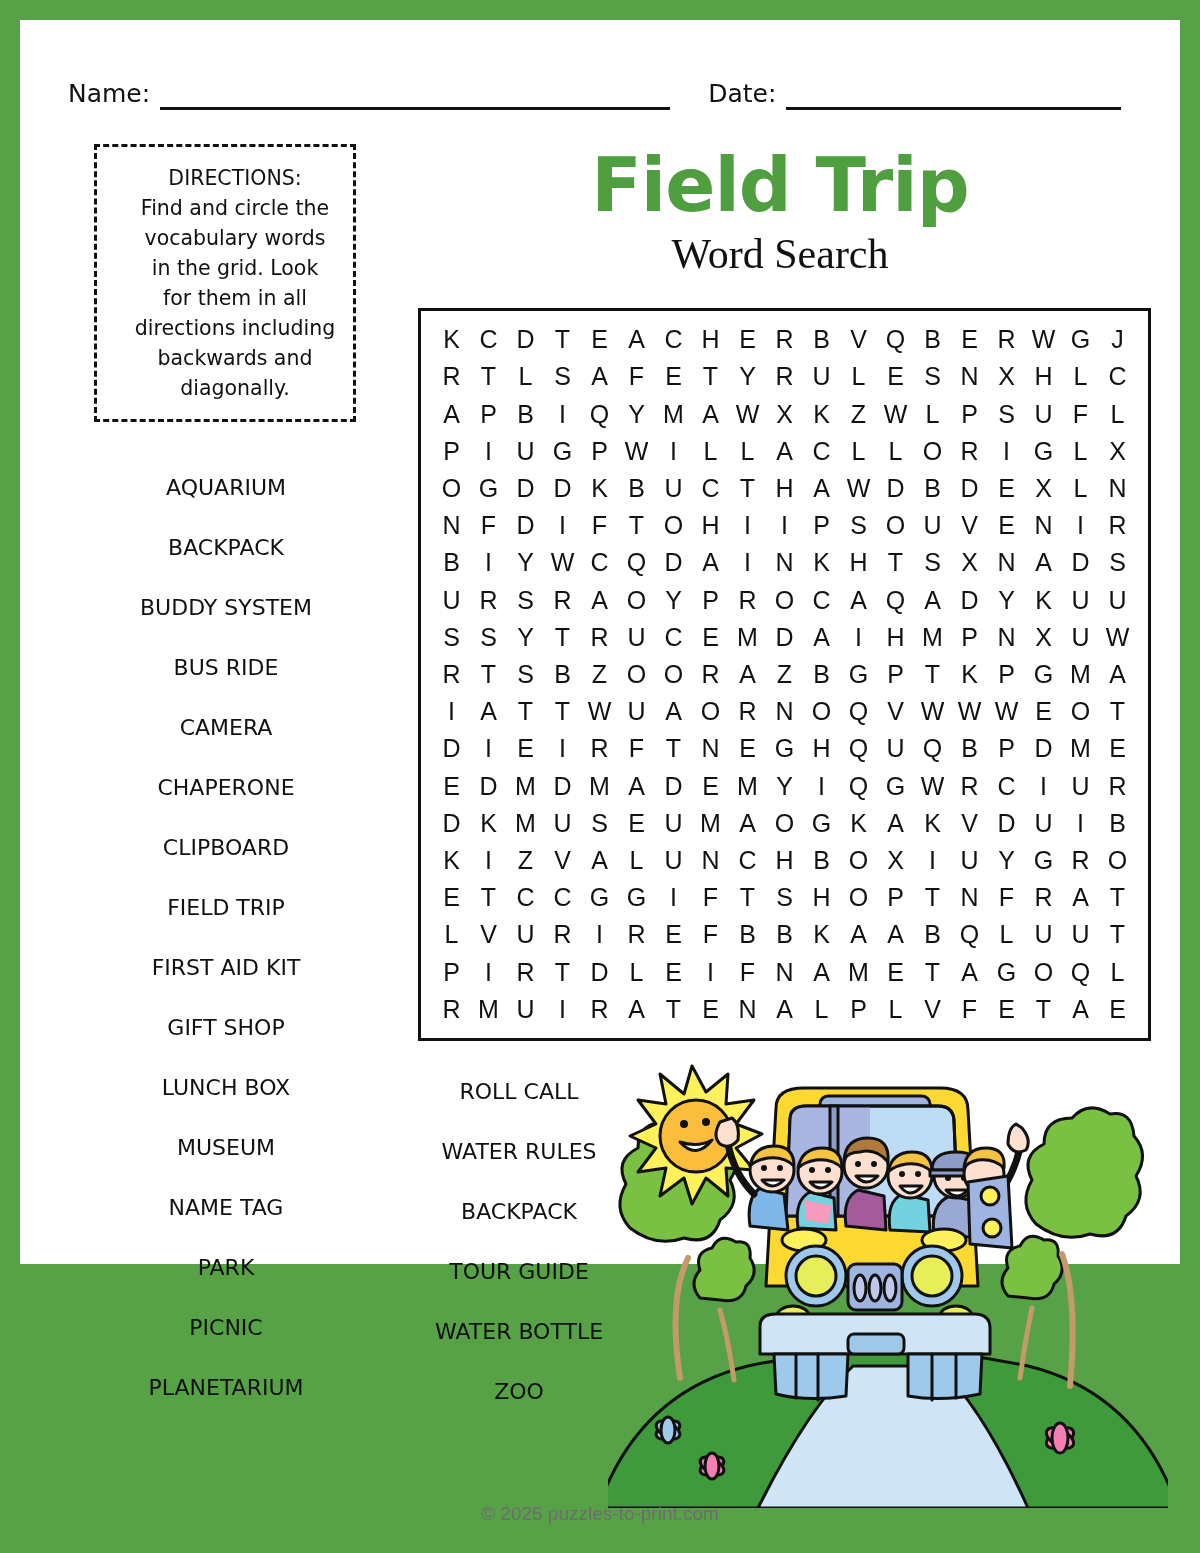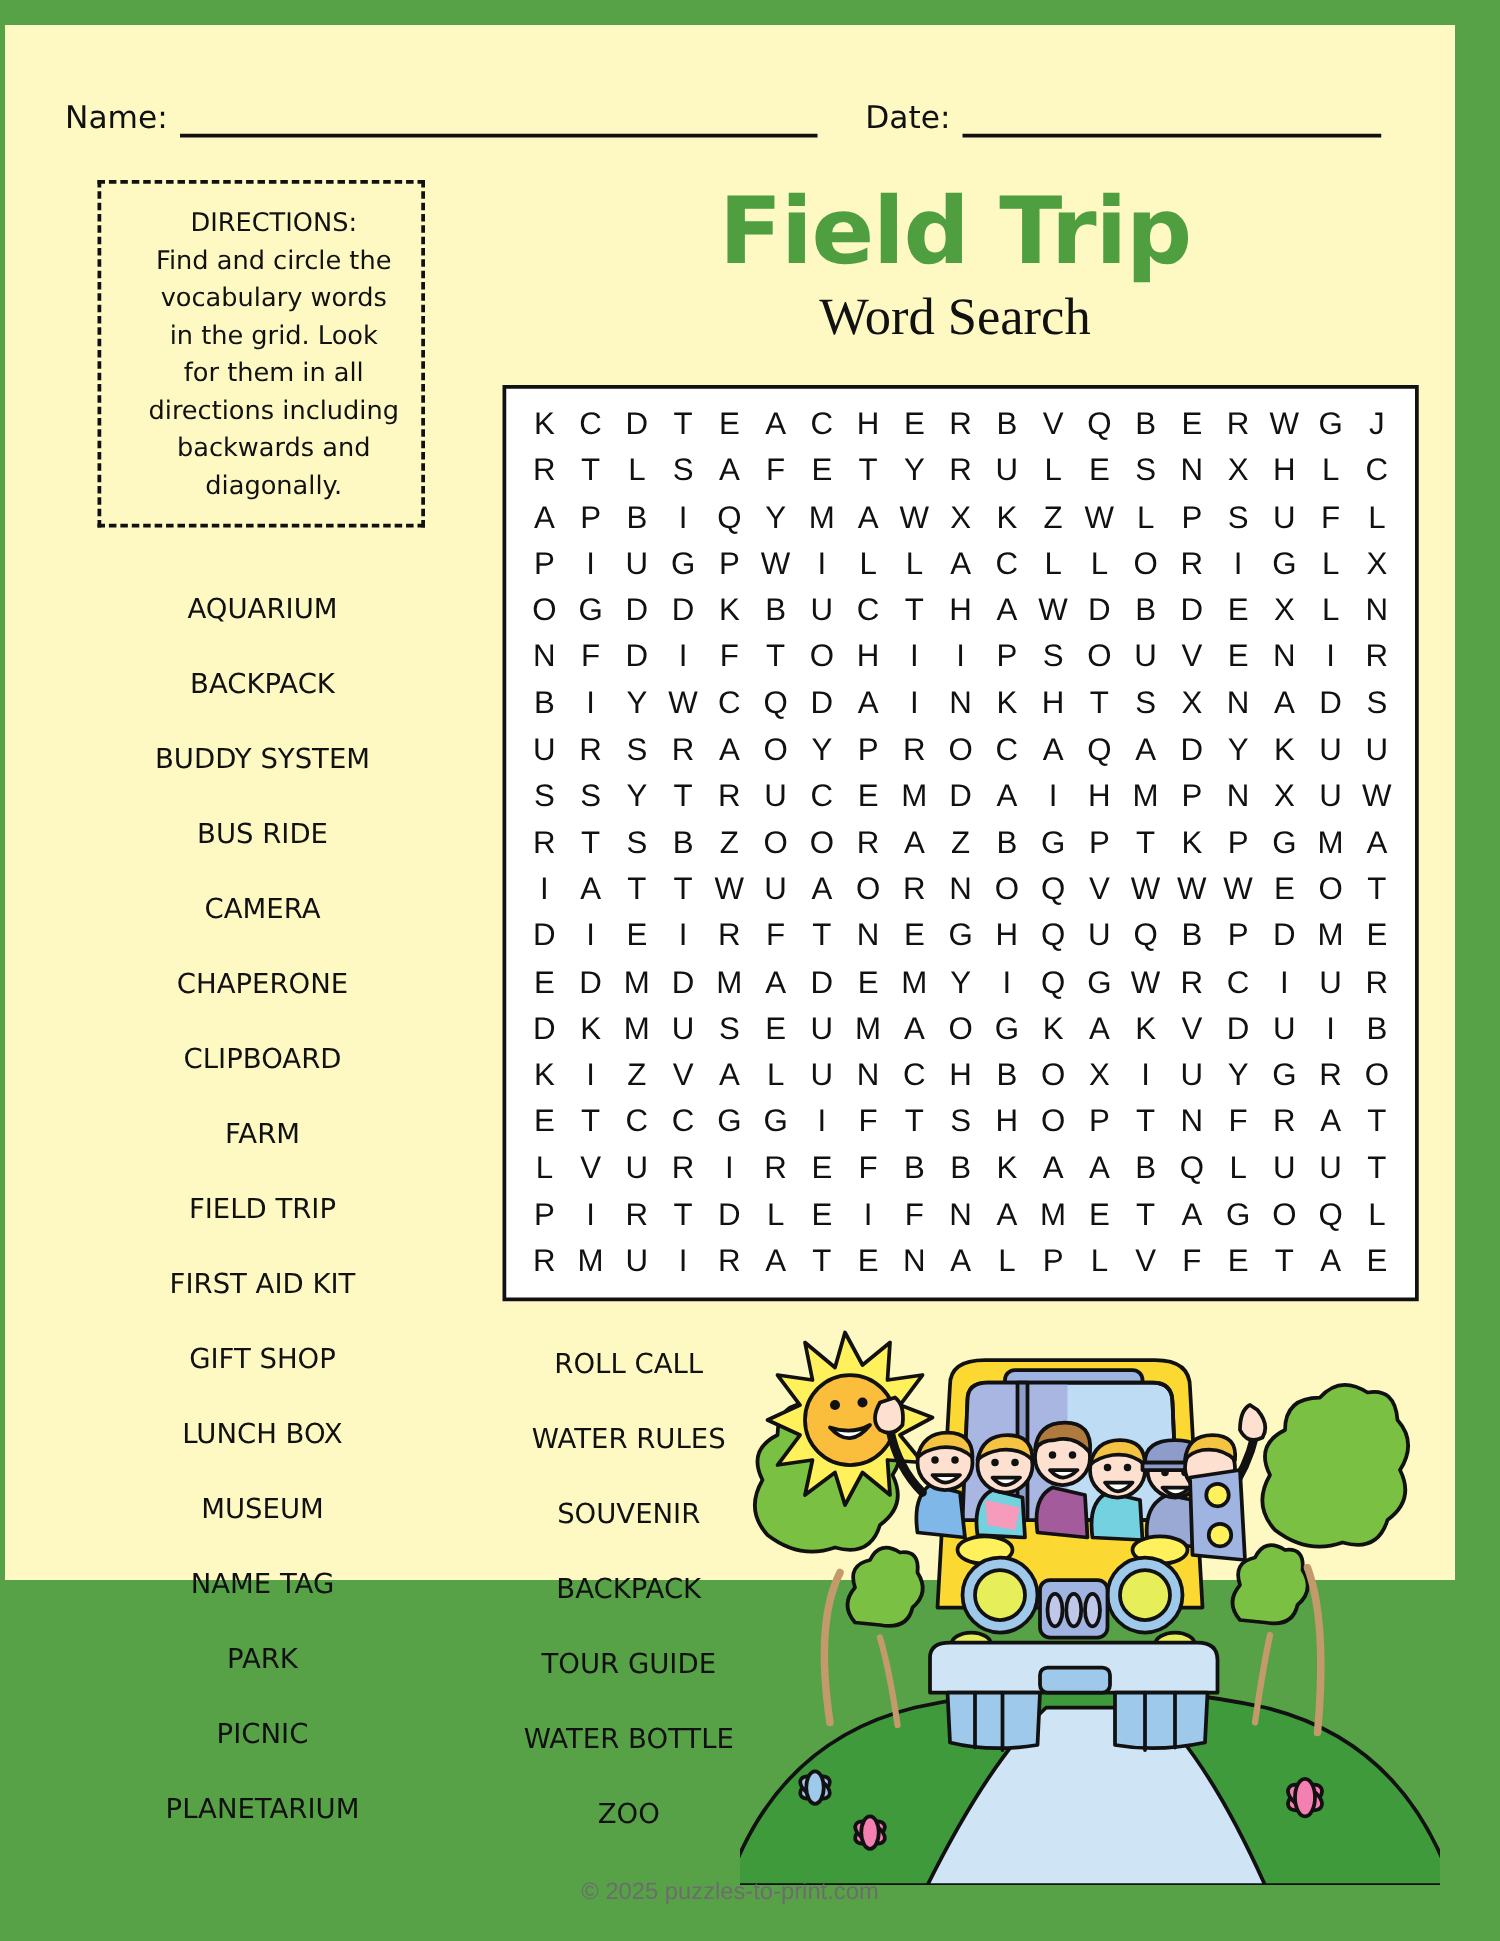--- a/index.html
+++ b/index.html
@@ -4,23 +4,23 @@
 <style>
   * { box-sizing: border-box; margin: 0; padding: 0; }
   html, body {
     width: 1200px; height: 1553px;
     font-family: "Liberation Sans", sans-serif;
   }
   body { background: #57a247; }
 
   .page {
     position: absolute;
-    left: 4px; top: 20px;
+    left: 20px; top: 20px;
     width: 1160px; height: 1244px;
-    background: #fef9c3;
+    background: #ffffff;
   }
 
   
   .namedate {
     position: absolute; left: 48px; top: 48px; width: 1066px; height: 42px;
     display: flex; align-items: flex-end;
   }
   .nd-label {
     font-family: "DejaVu Sans", sans-serif;
     font-size: 25px; color: #111; letter-spacing: 0px;
@@ -495,36 +495,34 @@
   </div>
 
   <div class="words-col left" id="words-left">
       <div class="word">AQUARIUM</div>
       <div class="word">BACKPACK</div>
       <div class="word">BUDDY SYSTEM</div>
       <div class="word">BUS RIDE</div>
       <div class="word">CAMERA</div>
       <div class="word">CHAPERONE</div>
       <div class="word">CLIPBOARD</div>
-      <div class="word">FARM</div>
       <div class="word">FIELD TRIP</div>
       <div class="word">FIRST AID KIT</div>
       <div class="word">GIFT SHOP</div>
       <div class="word">LUNCH BOX</div>
       <div class="word">MUSEUM</div>
       <div class="word">NAME TAG</div>
       <div class="word">PARK</div>
       <div class="word">PICNIC</div>
       <div class="word">PLANETARIUM</div>
     </div>
 
   <div class="words-col right" id="words-right">
       <div class="word">ROLL CALL</div>
       <div class="word">WATER RULES</div>
-      <div class="word">SOUVENIR</div>
       <div class="word">BACKPACK</div>
       <div class="word">TOUR GUIDE</div>
       <div class="word">WATER BOTTLE</div>
       <div class="word">ZOO</div>
     </div>
 
   <div class="illus">
     <svg viewBox="0 0 560 460" xmlns="http://www.w3.org/2000/svg">
       <g stroke="#111" stroke-width="3" stroke-linejoin="round" stroke-linecap="round">
 

